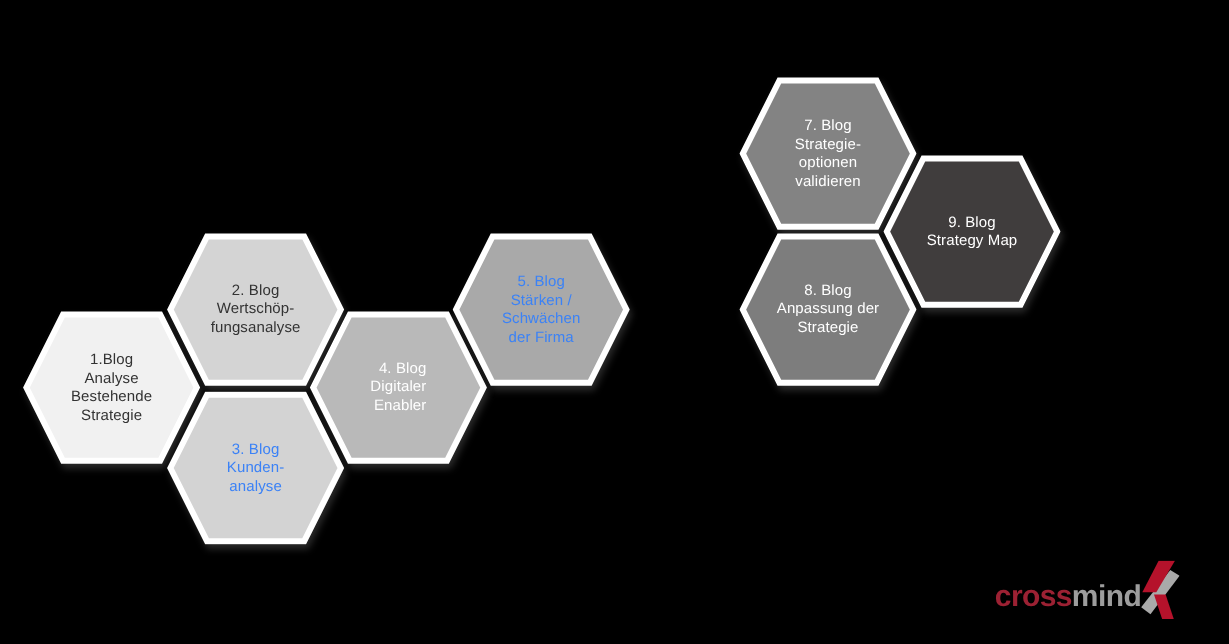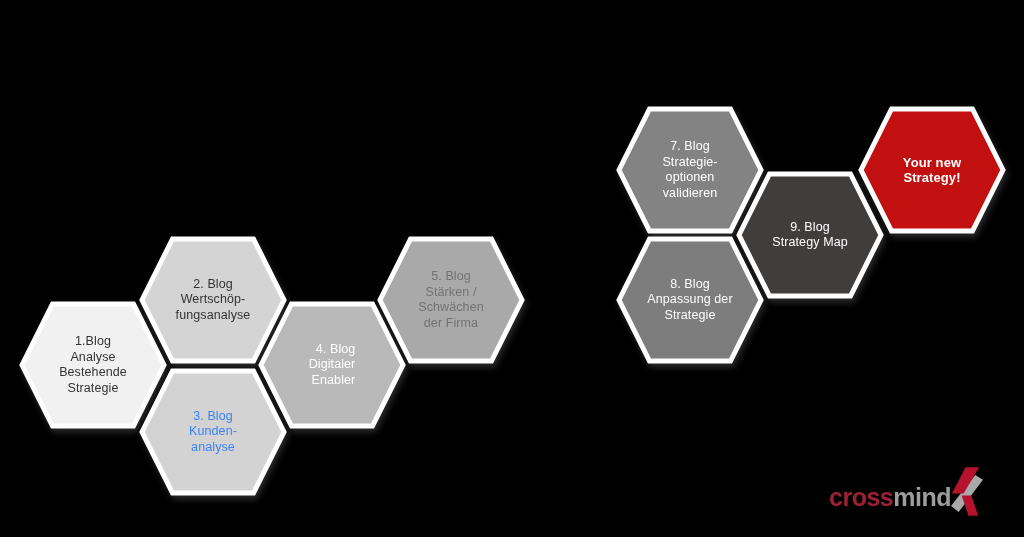--- a/index.html
+++ b/index.html
@@ -3,21 +3,21 @@
 <meta charset="utf-8">
 <style>
   html, body { margin: 0; padding: 0; background: #000; }
   .canvas {
     position: relative;
     width: 1024px;
     height: 537px;
     overflow: hidden;
     font-family: "Liberation Sans", sans-serif;
   }
-  .hex { position: absolute; width: 148px; height: 128px; margin-top: 42px; }
+  .hex { position: absolute; width: 148px; height: 128px; }
   .hex svg {
     position: absolute;
     left: 0; top: 0;
     filter: drop-shadow(2px 4px 3px rgba(140,140,140,0.30));
   }
   .hex-label {
     position: absolute;
     inset: 0;
     display: flex;
     align-items: center;
@@ -82,21 +82,21 @@
     </svg>
     <div class="hex-label" style="color: rgb(255, 255, 255); text-align: right;">4. Blog
 Digitaler
 Enabler</div>
   </div>
 
   <div class="hex" style="left:377px;top:194px;">
     <svg viewBox="0 0 148 128" width="148" height="128">
       <polygon points="3,64 33.5,3 114.5,3 145,64 114.5,125 33.5,125" stroke-width="5" fill="#a9a9a9" stroke="#ffffff"></polygon>
     </svg>
-    <div class="hex-label" style="color: #737373;">5. Blog
+    <div class="hex-label" style="color: #3b82f6;">5. Blog
 Stärken /
 Schwächen
 der Firma</div>
   </div>
 
 
   <div class="hex" style="left:616px;top:64px;">
     <svg viewBox="0 0 148 128" width="148" height="128">
       <polygon points="3,64 33.5,3 114.5,3 145,64 114.5,125 33.5,125" stroke-width="5" fill="#838383" stroke="#ffffff"></polygon>
     </svg>
@@ -116,27 +116,20 @@
   </div>
 
   <div class="hex" style="left:736px;top:129px;">
     <svg viewBox="0 0 148 128" width="148" height="128">
       <polygon points="3,64 33.5,3 114.5,3 145,64 114.5,125 33.5,125" stroke-width="5" fill="#403d3d" stroke="#ffffff"></polygon>
     </svg>
     <div class="hex-label" style="color: rgb(255, 255, 255);">9. Blog
 Strategy Map</div>
   </div>
 
-  <div class="hex hex-bold" style="left:858px;top:64px;">
-    <svg viewBox="0 0 148 128" width="148" height="128">
-      <polygon points="3,64 33.5,3 114.5,3 145,64 114.5,125 33.5,125" stroke-width="5" fill="#c21010" stroke="#ffffff"></polygon>
-    </svg>
-    <div class="hex-label" style="color: rgb(255, 255, 255);">Your new
-Strategy!</div>
-  </div>
 
   <div class="logo">
     <div class="logo-text"><span style="color: rgb(156, 33, 51);">cross</span><span style="color: rgb(157, 157, 157);">mind</span></div>
     <svg class="logo-mark" viewBox="0 0 34 50" width="33" height="49">
       <path d="M1,40 L26,8 L34,13 L9,46 Z" fill="#a9a9a9"></path>
       <path d="M16,0 L30,0 L14,27 L2,27 Z" fill="#b5122b"></path>
       <path d="M12,29 L22,29 L29,50 L19,50 Z" fill="#b5122b"></path>
     </svg>
   </div>
 

